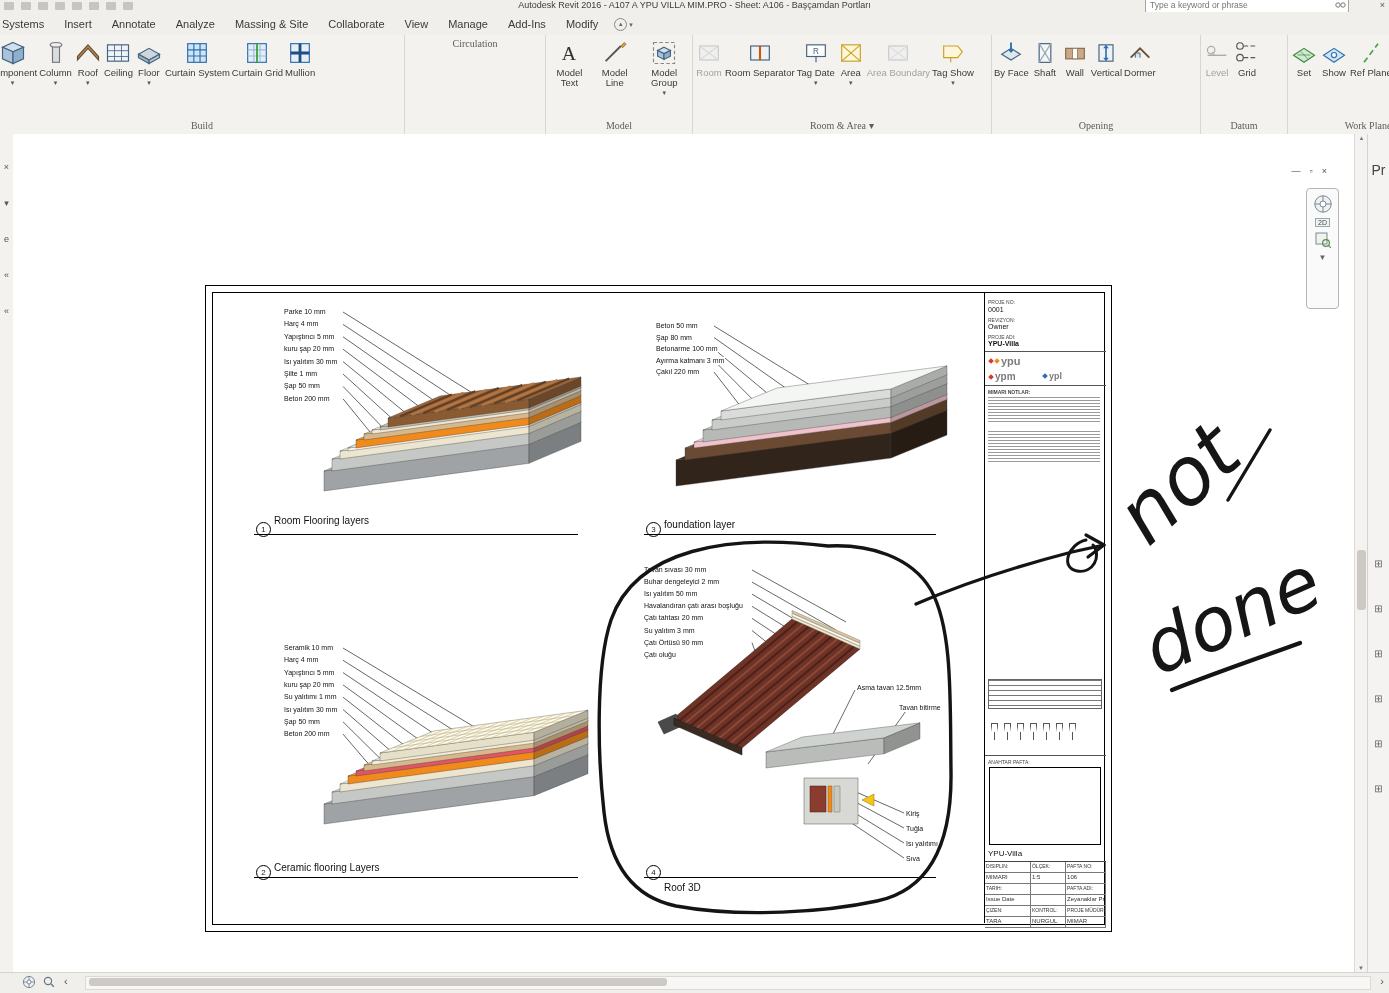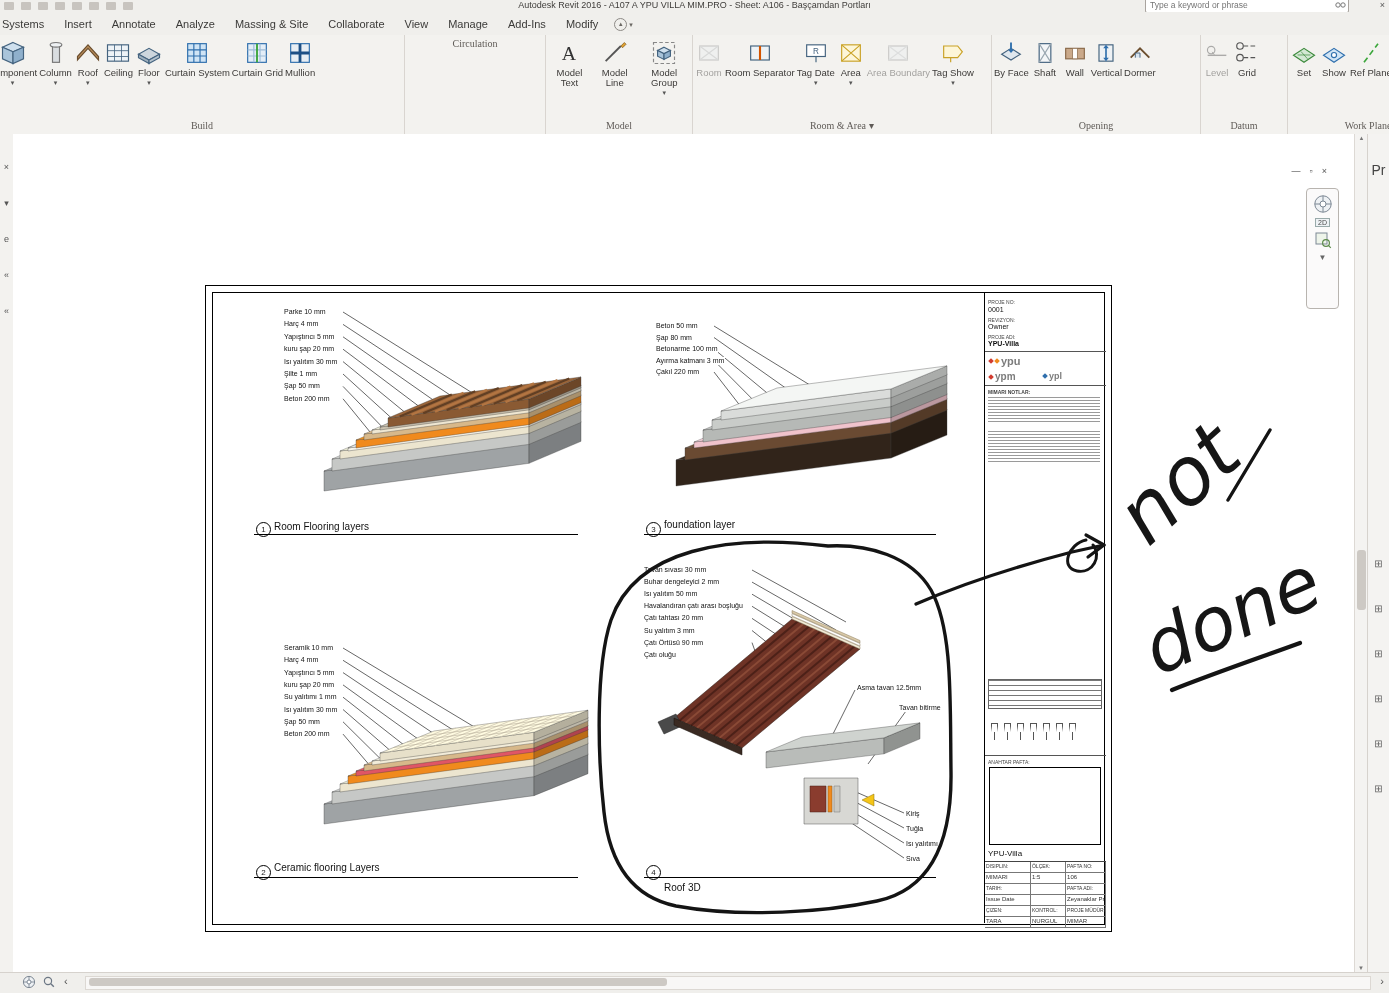--- a/index.html
+++ b/index.html
@@ -623,21 +623,21 @@
       </div>
     <span class="mlabel" style="left: 78px; top: 22px;">Parke 10 mm</span>
         <span class="mlabel" style="left: 78px; top: 34.4px;">Harç 4 mm</span>
         <span class="mlabel" style="left: 78px; top: 46.8px;">Yapıştırıcı 5 mm</span>
         <span class="mlabel" style="left: 78px; top: 59.2px;">kuru şap 20 mm</span>
         <span class="mlabel" style="left: 78px; top: 71.6px;">Isı yalıtım 30 mm</span>
         <span class="mlabel" style="left: 78px; top: 84px;">Şilte 1 mm</span>
         <span class="mlabel" style="left: 78px; top: 96.4px;">Şap 50 mm</span>
         <span class="mlabel" style="left: 78px; top: 108.8px;">Beton 200 mm</span>
         <div class="cap-circle" style="left: 50px; top: 236px;">1</div>
-        <span class="cap-text" style="left: 68px; top: 235px;">Room Flooring layers</span>
+        <span class="cap-text" style="left: 68px; top: 229px;">Room Flooring layers</span>
         <div class="cap-line" style="left: 48px; width: 324px; top: 248px;"></div>
         <span class="mlabel" style="left: 450px; top: 36px;">Beton 50 mm</span>
         <span class="mlabel" style="left: 450px; top: 47.5px;">Şap 80 mm</span>
         <span class="mlabel" style="left: 450px; top: 59px;">Betonarme 100 mm</span>
         <span class="mlabel" style="left: 450px; top: 70.5px;">Ayırma katmanı 3 mm</span>
         <span class="mlabel" style="left: 450px; top: 82px;">Çakıl 220 mm</span>
         <div class="cap-circle" style="left: 440px; top: 236px;">3</div>
         <span class="cap-text" style="left: 458px; top: 233px;">foundation layer</span>
         <div class="cap-line" style="left: 438px; width: 292px; top: 248px;"></div>
         <span class="mlabel" style="left: 78px; top: 358px;">Seramik 10 mm</span>

